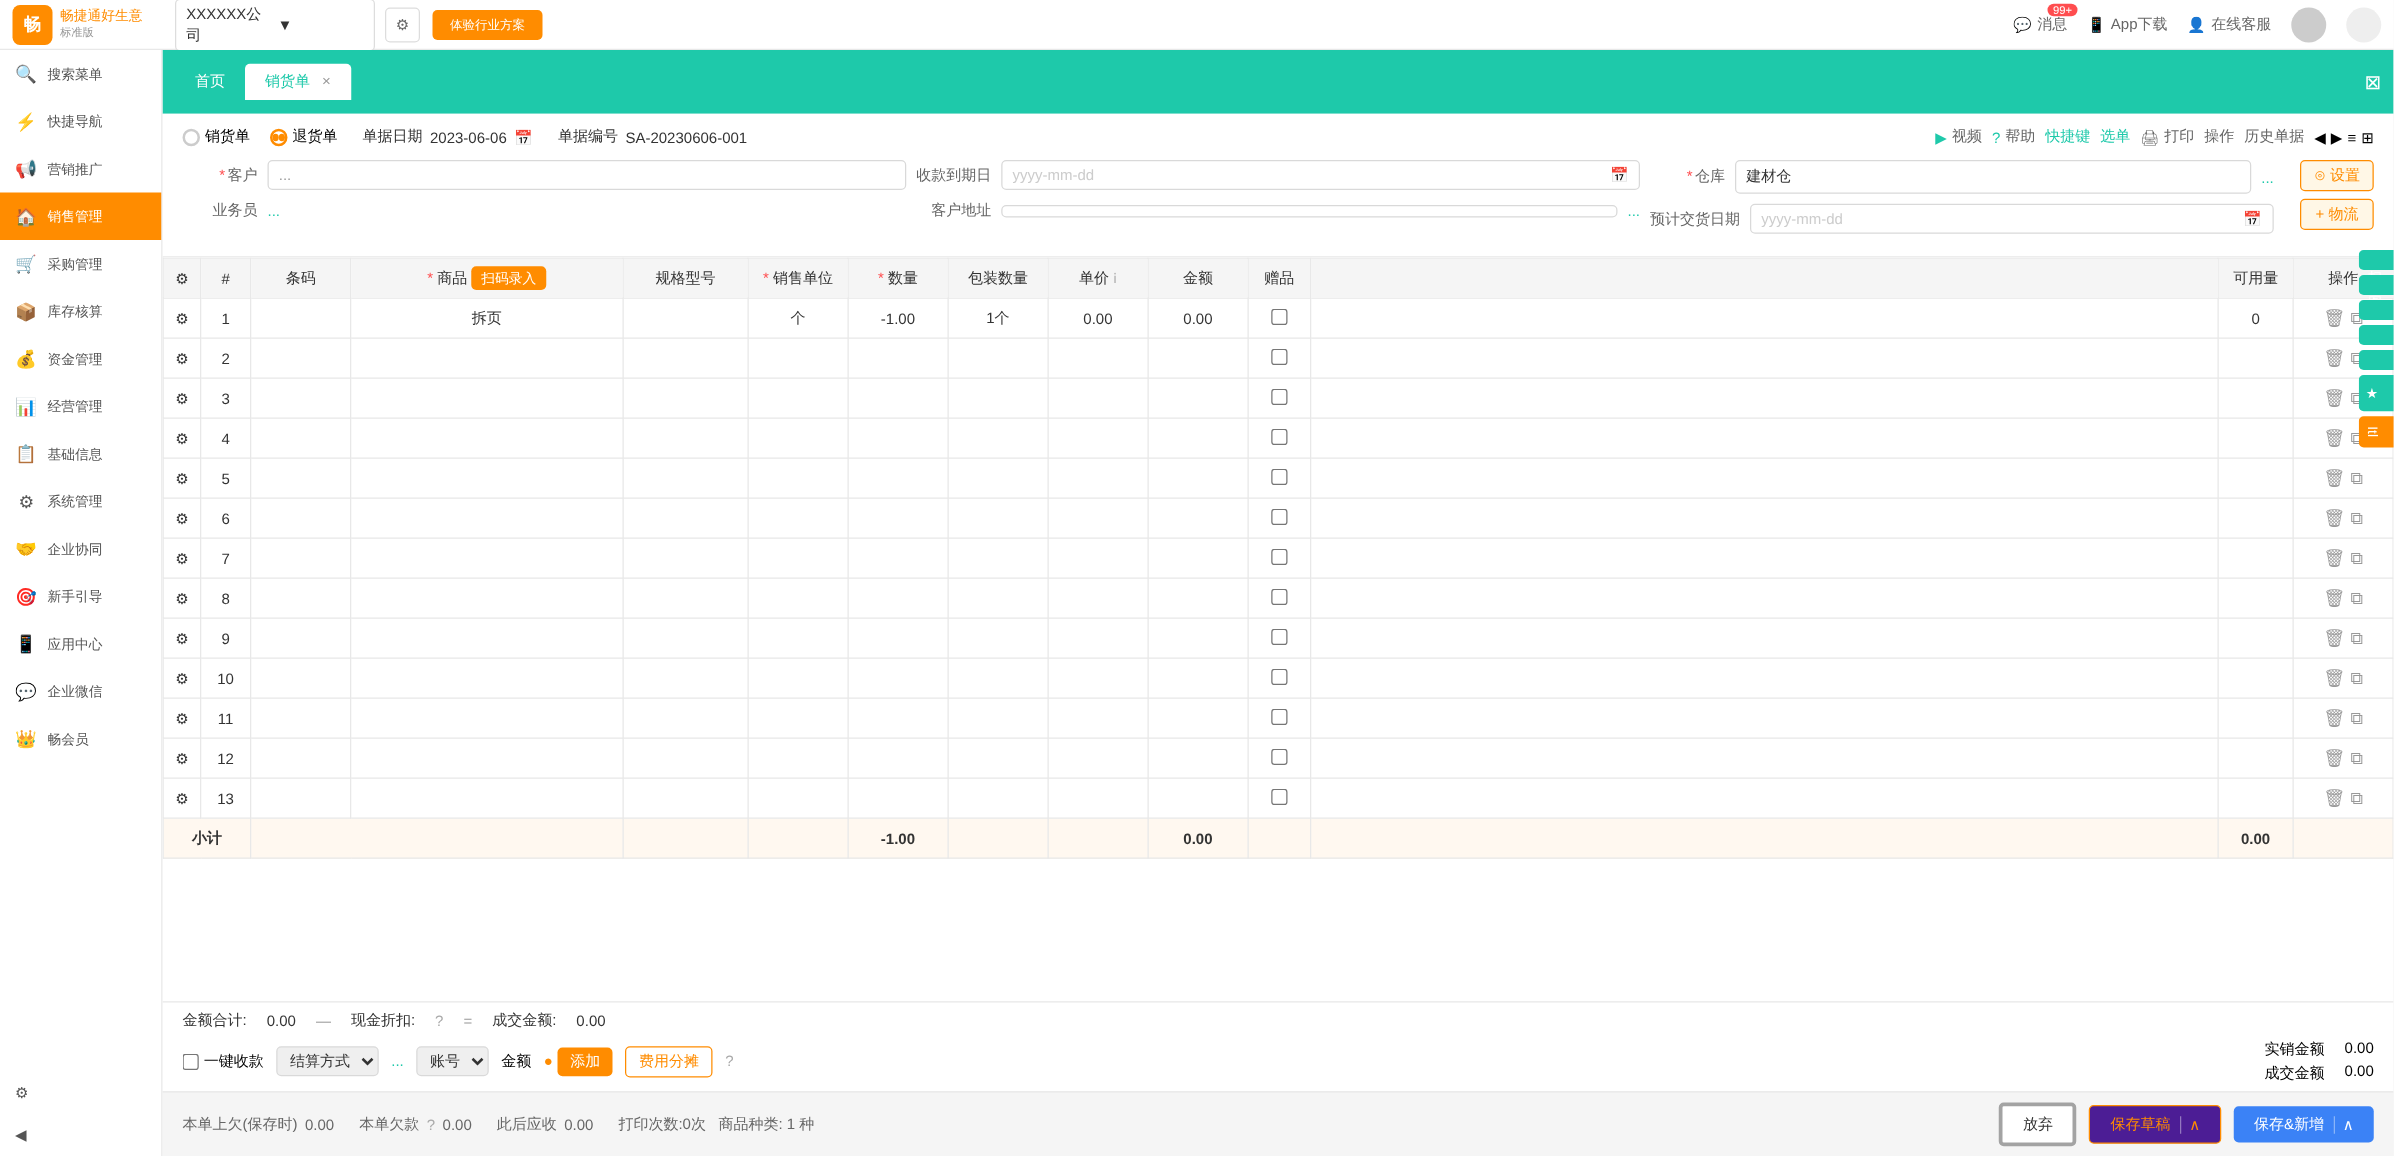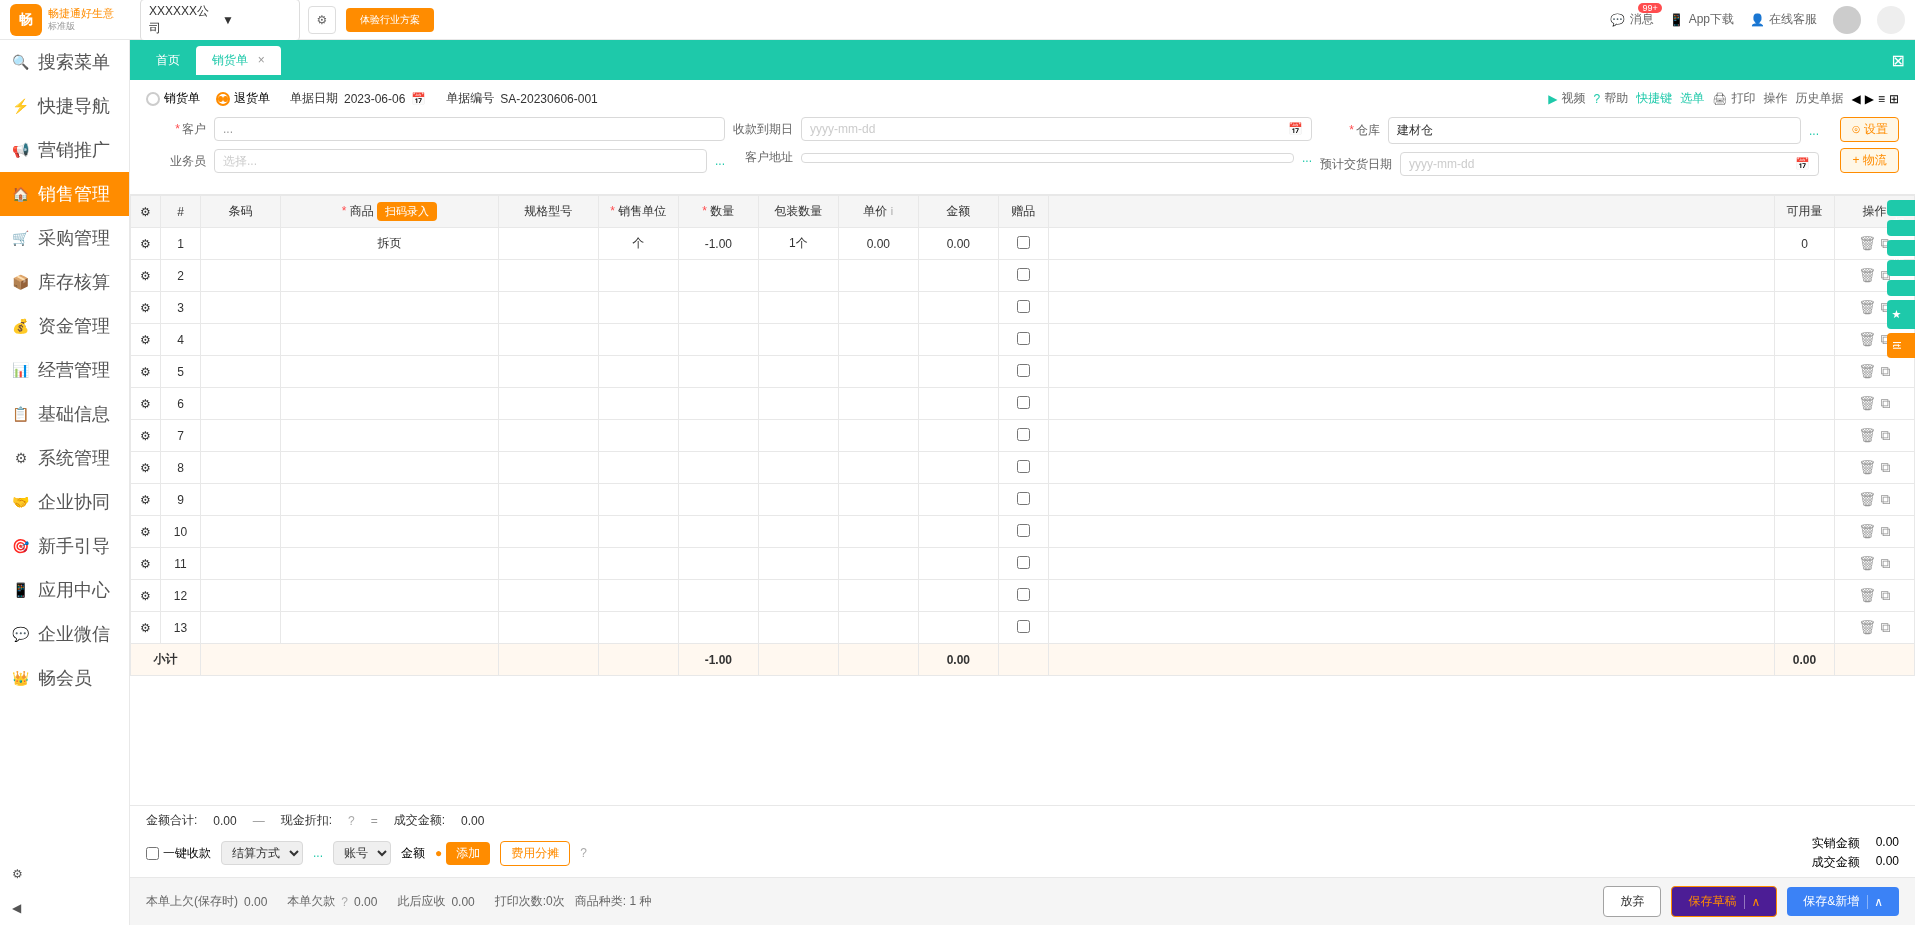--- a/index.html
+++ b/index.html
@@ -22,29 +22,29 @@
     .avatar { width: 28px; height: 28px; border-radius: 50%; background: #ccc; }
 
     
     .main-container { display: flex; flex: 1; overflow: hidden; }
 
     
     .sidebar { width: 130px; background: #fff; display: flex; flex-direction: column; border-right: 1px solid #e8e8e8; flex-shrink: 0; }
     .sidebar-item { display: flex; align-items: center; padding: 10px 12px; cursor: pointer; color: #555; gap: 8px; }
     .sidebar-item.active { background: #ff8c00; color: white; border-radius: 0; }
     .sidebar-item .si-icon { width: 18px; height: 18px; display: flex; align-items: center; justify-content: center; font-size: 14px; flex-shrink: 0; }
-    .sidebar-item .si-label { font-size: 18px; }
+    .sidebar-item .si-label { font-size: 11px; }
     .sidebar-bottom { margin-top: auto; display: flex; flex-direction: column; }
     .sidebar-bottom-item { display: flex; align-items: center; padding: 10px 12px; cursor: pointer; color: #555; gap: 8px; }
 
     
     .content-area { flex: 1; display: flex; flex-direction: column; overflow: hidden; }
 
     
-    .tabs-bar { height: 40px; background: #1ec9aa; display: flex; align-items: center; padding: 0 10px; flex-shrink: 0; }
+    .tabs-bar { height: 51px; background: #1ec9aa; display: flex; align-items: center; padding: 0 10px; flex-shrink: 0; }
     .tab-item { padding: 6px 16px; cursor: pointer; color: white; border-radius: 4px 4px 0 0; font-size: 13px; }
     .tab-item.active { background: white; color: #1ec9aa; }
     .tab-close { margin-left: 6px; cursor: pointer; color: #999; }
     .close-all-btn { margin-left: auto; color: white; cursor: pointer; font-size: 16px; }
 
     
     .form-area { background: #fff; padding: 10px 16px; flex-shrink: 0; border-bottom: 1px solid #e8e8e8; }
     .form-top-bar { display: flex; align-items: center; margin-bottom: 10px; gap: 20px; }
     .radio-group { display: flex; gap: 16px; }
     .radio-item { display: flex; align-items: center; gap: 4px; cursor: pointer; }
@@ -101,21 +101,21 @@
     .checkbox-item { display: flex; align-items: center; gap: 4px; }
     .select-sm { border: 1px solid #d9d9d9; border-radius: 4px; padding: 3px 6px; color: #333; }
     .add-btn { background: #ff8c00; color: white; border: none; border-radius: 4px; padding: 3px 10px; cursor: pointer; }
     .fee-btn { border: 1px solid #ff8c00; color: #ff8c00; background: #fff; border-radius: 4px; padding: 3px 10px; cursor: pointer; }
 
     
     .footer-bar { background: #f5f5f5; border-top: 1px solid #e8e8e8; padding: 8px 16px; display: flex; align-items: center; flex-shrink: 0; }
     .footer-left { display: flex; align-items: center; gap: 20px; color: #666; }
     .footer-info { display: flex; align-items: center; gap: 6px; }
     .footer-right { margin-left: auto; display: flex; align-items: center; gap: 10px; }
-    .discard-btn { border: 1px solid #a3a3a3; background: #fff; color: #333; border-radius: 4px; padding: 6px 16px; cursor: pointer; }
+    .discard-btn { border: 3px solid #a3a3a3; background: #fff; color: #333; border-radius: 4px; padding: 6px 16px; cursor: pointer; }
     .save-draft-btn { border: 1px solid #ff8c00; background: #4c1d95; color: #ff8c00; border-radius: 4px; padding: 6px 16px; cursor: pointer; display: flex; align-items: center; gap: 4px; }
     .save-new-btn { background: #3b82f6; color: white; border: none; border-radius: 4px; padding: 6px 16px; cursor: pointer; display: flex; align-items: center; gap: 4px; }
     .btn-arrow { border-left: 1px solid rgba(255,255,255,0.4); padding-left: 6px; margin-left: 4px; }
 
     
     .right-float { position: fixed; right: 0; top: 200px; display: flex; flex-direction: column; gap: 2px; z-index: 100; }
     .float-btn { background: #1ec9aa; color: white; width: 28px; padding: 8px 4px; text-align: center; cursor: pointer; font-size: 11px; writing-mode: vertical-lr; border-radius: 4px 0 0 4px; margin-bottom: 2px; }
     .float-btn.orange { background: #ff8c00; }
   </style>
 </head>
@@ -300,21 +300,20 @@
 
       <div style="display:grid;grid-template-columns:1fr 1fr 1fr;gap:8px;margin-bottom:8px;position:relative;">
 
         <div style="display:flex;flex-direction:column;gap:8px;">
           <div class="form-row">
             <span class="form-label required">客户</span>
             <div class="form-input-dots">...</div>
           </div>
           <div class="form-row">
             <span class="form-label">业务员</span>
-            <input class="form-input" placeholder="选择..." style="">
             <span style="color:#1ec9aa;cursor:pointer;">...</span>
           </div>
         </div>
 
         <div style="display:flex;flex-direction:column;gap:8px;">
           <div class="form-row">
             <span class="form-label">收款到期日</span>
             <div class="date-picker">
               <span>yyyy-mm-dd</span>
               <span class="calendar-icon">📅</span>

